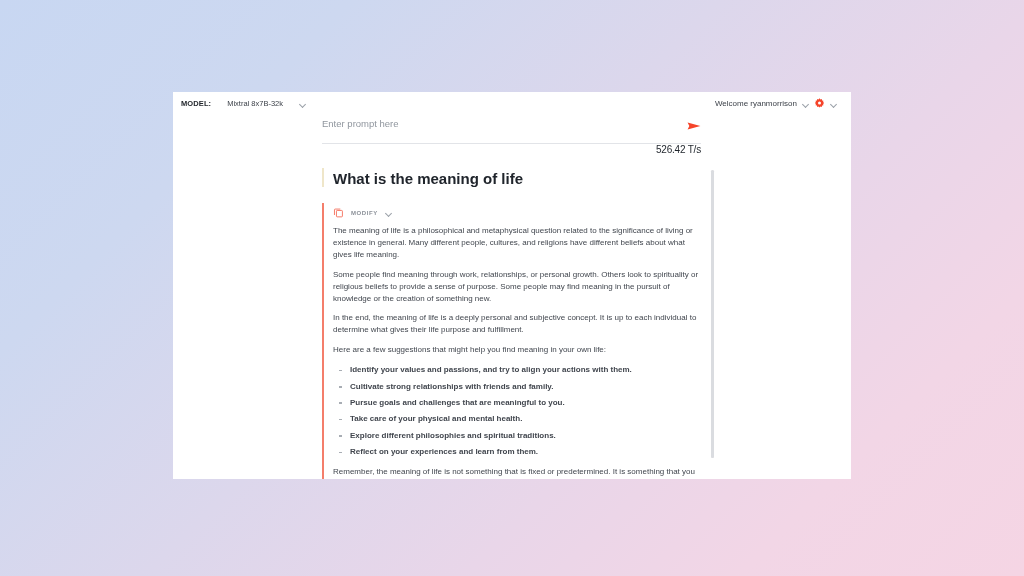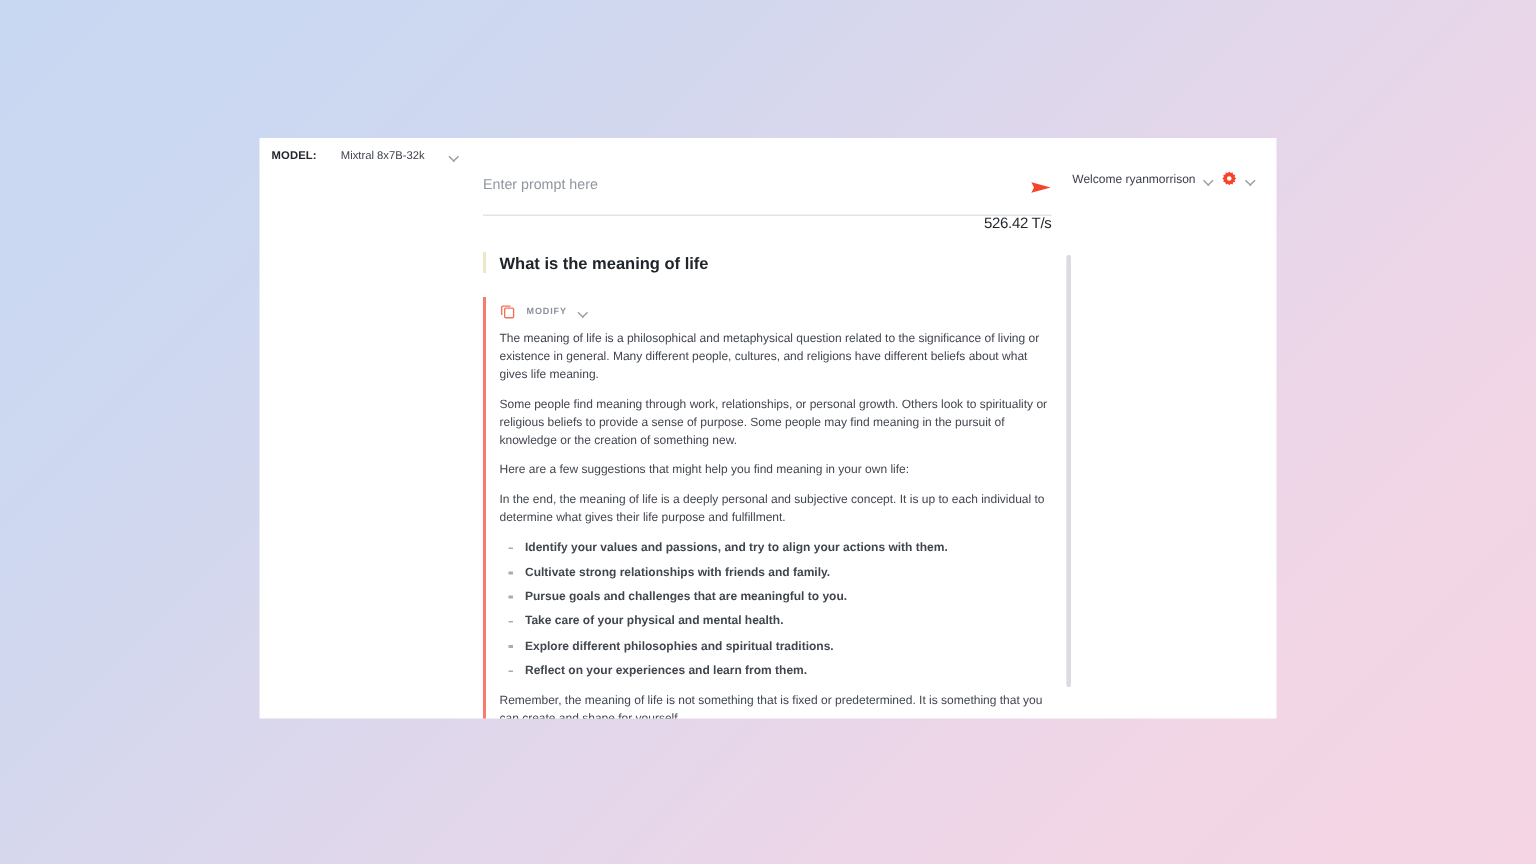--- a/index.html
+++ b/index.html
@@ -73,21 +73,21 @@
     left: 1px; top: 1.5px;
     width: 4px; height: 4px;
     border-right: 1px solid #9aa0a8;
     border-bottom: 1px solid #9aa0a8;
     transform: rotate(45deg);
   }
 
   #user-area {
     position: absolute;
     right: 14px;
-    top: 22px;
+    top: 6px;
     display: flex;
     align-items: center;
     gap: 5px;
     font-size: 8px;
     color: #3a3f47;
     white-space: nowrap;
   }
   #user-area .welcome { cursor: pointer; }
 
   .gear-icon {
@@ -148,21 +148,21 @@
     width: 391px;
     height: 311px;
   }
 
   #question-block {
     border-left: 2px solid #efe6c9;
     padding-left: 9px;
     padding-top: 2px;
   }
   #question-text {
-    font-size: 11px;
+    font-size: 15px;
     font-weight: bold;
     color: #20252c;
   }
 
   #answer-block {
     margin-top: 16px;
     border-left: 2px solid #f47e6b;
     padding-left: 9px;
     padding-top: 4px;
   }
@@ -288,22 +288,22 @@
             <rect x="7.5" y="7.5" width="13" height="14" rx="1.6"></rect>
             <path d="M16 4.5 H4.8 A1.6 1.6 0 0 0 3.2 6.1 V17.5"></path>
           </svg>
         </span>
         <span id="modify-label">MODIFY</span>
         <span class="chev"></span>
       </div>
 
       <p class="para">The meaning of life is a philosophical and metaphysical question related to the significance of living or existence in general. Many different people, cultures, and religions have different beliefs about what gives life meaning.</p>
       <p class="para">Some people find meaning through work, relationships, or personal growth. Others look to spirituality or religious beliefs to provide a sense of purpose. Some people may find meaning in the pursuit of knowledge or the creation of something new.</p>
+      <p class="para">In the end, the meaning of life is a deeply personal and subjective concept. It is up to each individual to determine what gives their life purpose and fulfillment.</p>
       <p class="para">Here are a few suggestions that might help you find meaning in your own life:</p>
-      <p class="para">In the end, the meaning of life is a deeply personal and subjective concept. It is up to each individual to determine what gives their life purpose and fulfillment.</p>
 
       <ul class="bullets">
         <li>Identify your values and passions, and try to align your actions with them.</li>
         <li>Cultivate strong relationships with friends and family.</li>
         <li>Pursue goals and challenges that are meaningful to you.</li>
         <li>Take care of your physical and mental health.</li>
         <li>Explore different philosophies and spiritual traditions.</li>
         <li>Reflect on your experiences and learn from them.</li>
       </ul>
 

